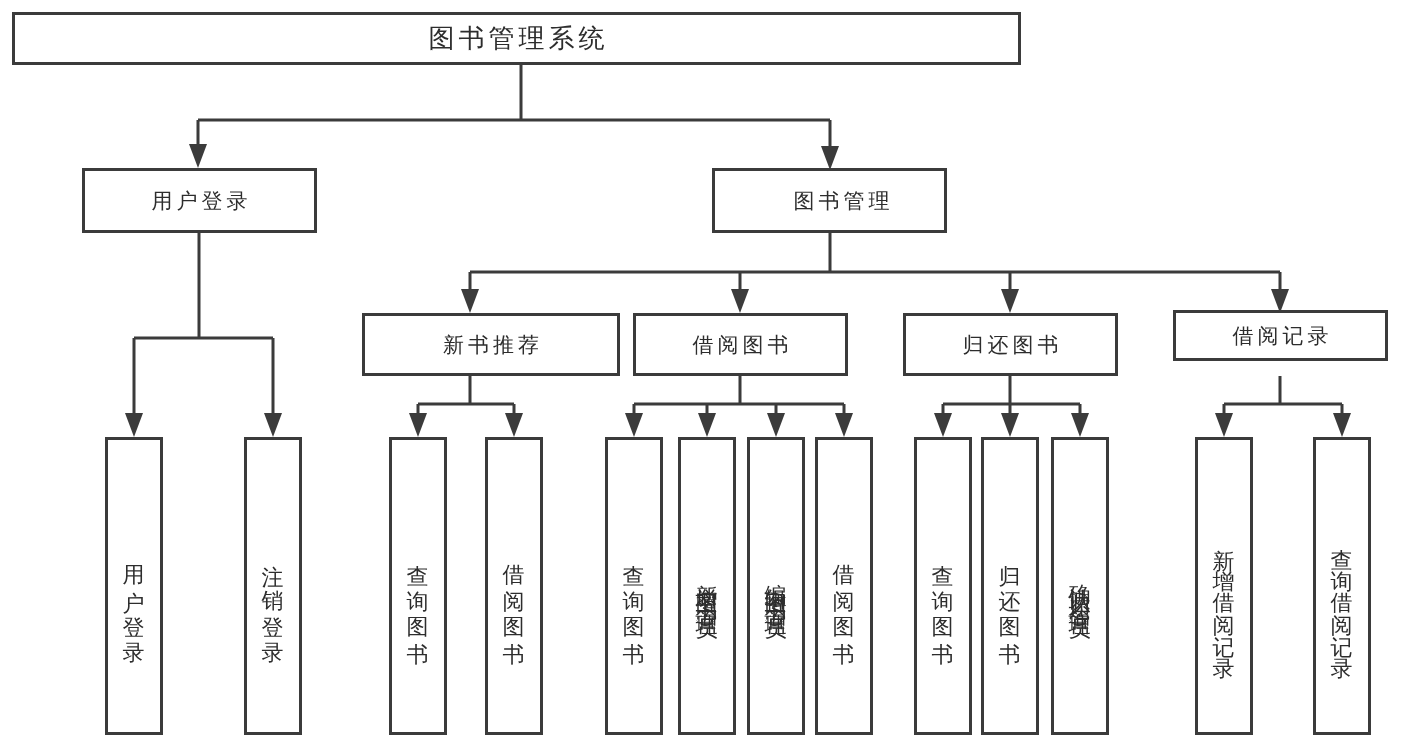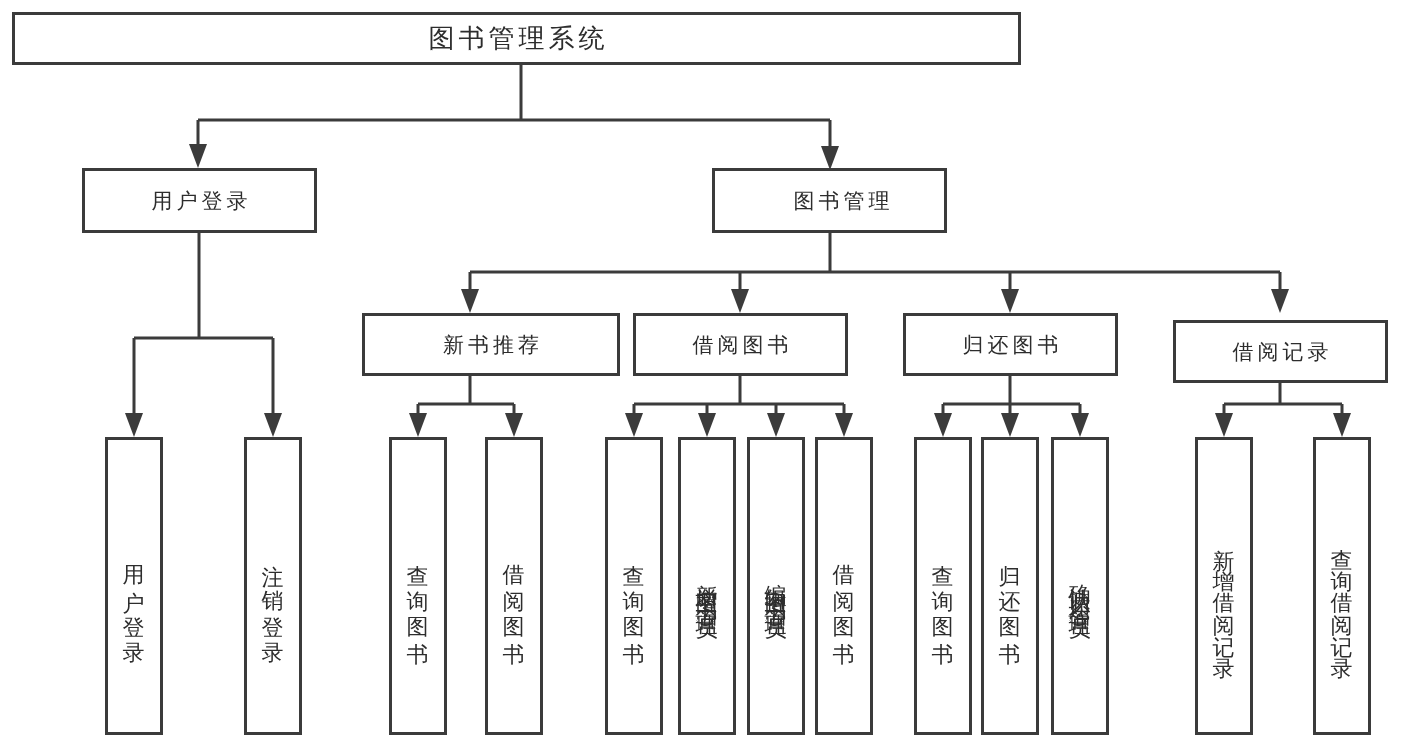--- a/index.html
+++ b/index.html
@@ -78,21 +78,21 @@
   </svg>
 
   <div class="box root" style="left:12px; top:12px; width:1009px; height:53px;">图书管理系统</div>
 
   <div class="box" style="left:82px; top:168px; width:235px; height:65px;">用户登录</div>
   <div class="box" style="left:712px; top:168px; width:235px; height:65px;padding-left:28px;">图书管理</div>
 
   <div class="box" style="left:362px; top:313px; width:258px; height:63px;">新书推荐</div>
   <div class="box" style="left:633px; top:313px; width:215px; height:63px;">借阅图书</div>
   <div class="box" style="left:903px; top:313px; width:215px; height:63px;">归还图书</div>
-  <div class="box" style="left:1173px; top:320px; width:215px; height:63px;">借阅记录</div>
+  <div class="box" style="left:1173px; top:310px; width:215px; height:51px;">借阅记录</div>
 
   <div class="vbox" style="left:105px; top:437px; width:58px; height:298px;">
     <span class="v-label" style="letter-spacing: 26px; padding-top: 26px;">用户登录</span>
   </div>
   <div class="vbox" style="left:244px; top:437px; width:58px; height:298px;">
     <span class="v-label" style="letter-spacing: 26px; padding-top: 26px;">注销登录</span>
   </div>
 
   <div class="vbox" style="left:389px; top:437px; width:58px; height:298px;">
     <span class="v-label" style="letter-spacing: 26px; padding-top: 26px;">查询图书</span>

